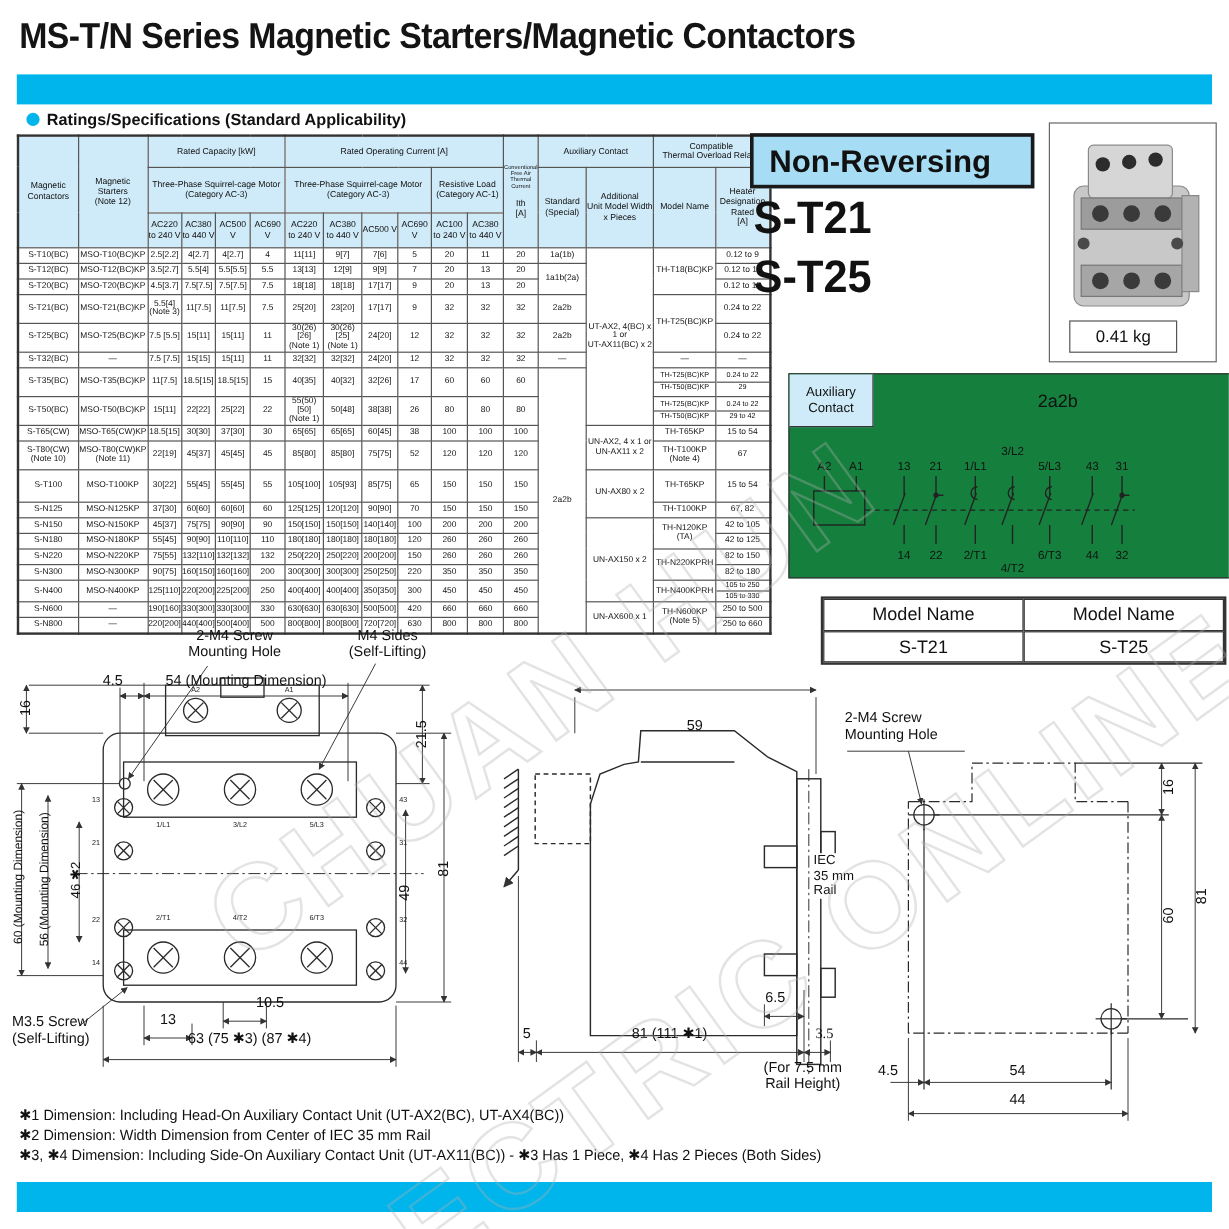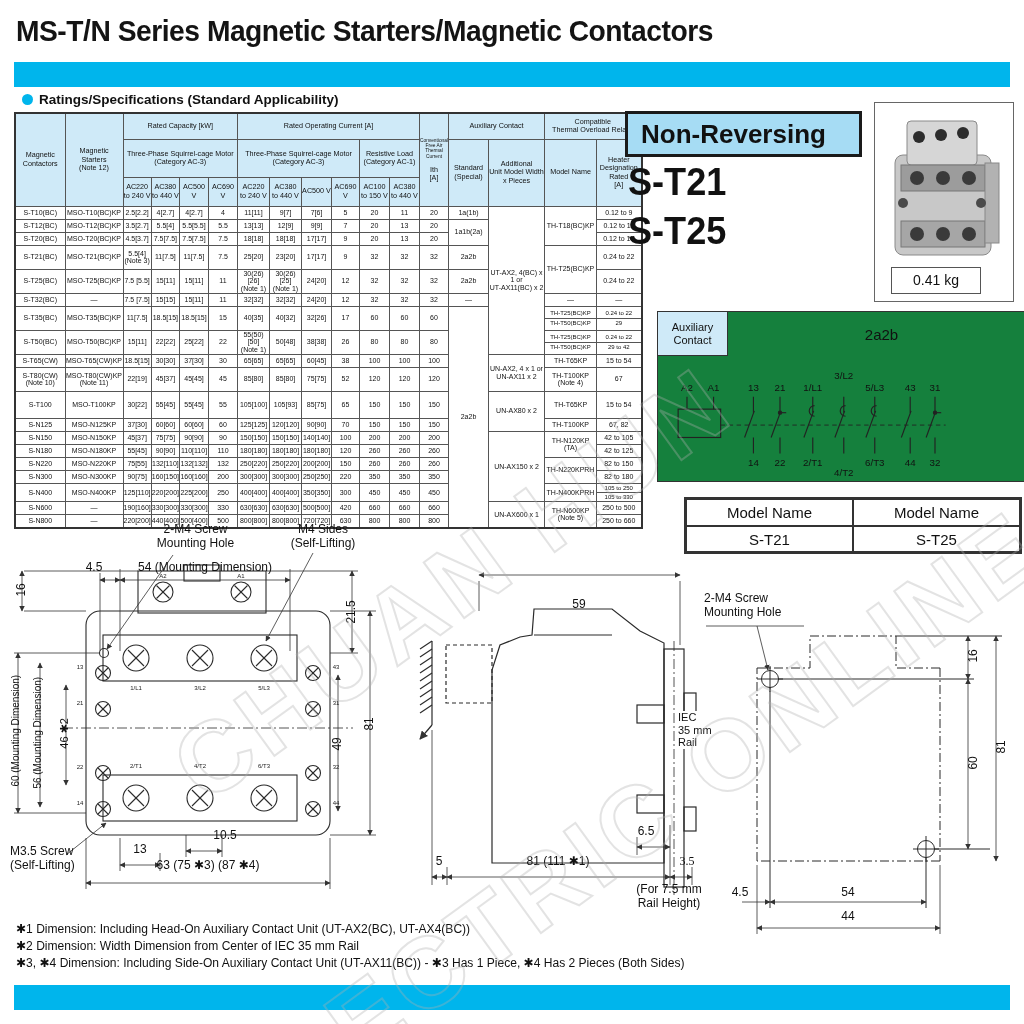--- a/index.html
+++ b/index.html
@@ -189,21 +189,21 @@
 to 440 V</div>
         </th>
         <th class="h3">
           <div class="ct">AC500 V</div>
         </th>
         <th class="h3">
           <div class="ct">AC690 V</div>
         </th>
         <th class="h3">
           <div class="ct">AC100
-to 150 V</div>
+to 240 V</div>
         </th>
         <th class="h3">
           <div class="ct">AC380
 to 440 V</div>
         </th>
       </tr>
     </thead>
     <tbody>
       <tr class="rh-s">
         <td>

